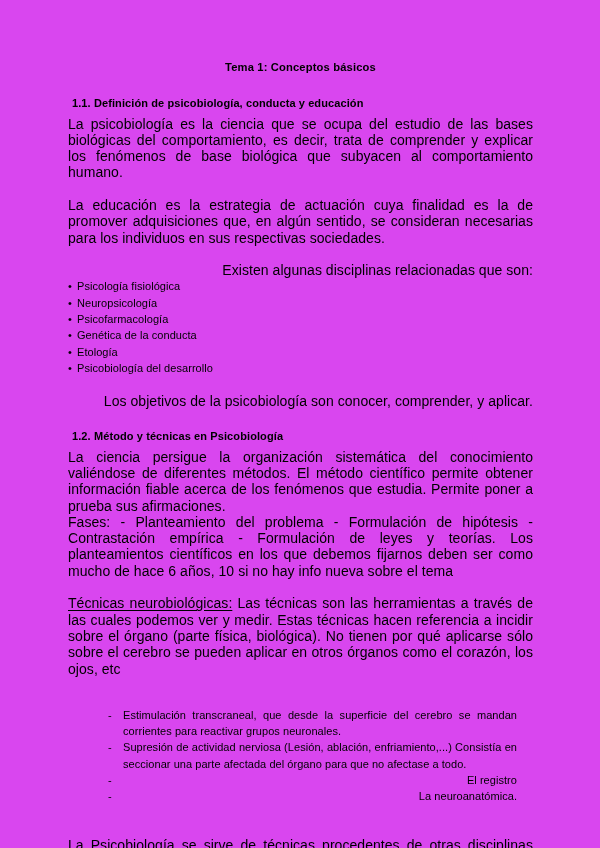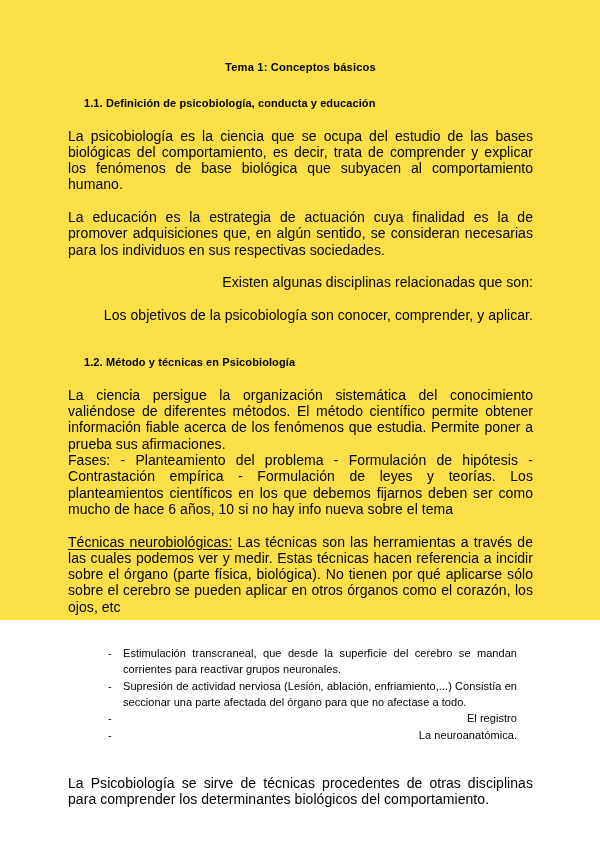--- a/index.html
+++ b/index.html
@@ -12,38 +12,38 @@
     width: 600px;
     height: 848px;
     overflow: hidden;
     font-family: "Liberation Sans", sans-serif;
     color: #000000;
     -webkit-font-smoothing: none;
   }
   .page {
     position: relative;
     width: 600px;
-    height: 620px;
-    background: #fde047;
+    height: 848px;
+    background: #d946ef;
     box-sizing: border-box;
     padding: 60px 67px 0 68px;
   }
   .doc-title {
     text-align: center;
     font-weight: bold;
     font-size: 11.2px;
     letter-spacing: 0.15px;
     margin: 0 0 22px 0;
     line-height: 14px;
   }
   .section-heading {
     font-weight: bold;
     font-size: 11px;
     letter-spacing: 0.1px;
-    margin: 16px;
+    margin: 4px;
     line-height: 15.5px;
   }
   p.body-text {
     margin: 0;
     font-size: 14px;
     line-height: 16.3px;
     text-align: justify;
     letter-spacing: 0.05px;
   }
   p.body-text.ragged {
@@ -109,20 +109,28 @@
 
   <div class="spacer-sm"></div>
 
 
   <p class="body-text">La educación es la estrategia de actuación cuya finalidad es la de promover adquisiciones que, en algún sentido, se consideran necesarias para los individuos en sus respectivas sociedades.</p>
 
   <div class="spacer-sm"></div>
 
   <p class="body-text ragged">Existen algunas disciplinas relacionadas que son:</p>
 
+  <ul class="bullet-list">
+    <li>Psicología fisiológica</li>
+    <li>Neuropsicología</li>
+    <li>Psicofarmacología</li>
+    <li>Genética de la conducta</li>
+    <li>Etología</li>
+    <li>Psicobiología del desarrollo</li>
+  </ul>
 
   <div class="spacer-sm"></div>
 
   <p class="body-text ragged">Los objetivos de la psicobiología son conocer, comprender, y aplicar.</p>
 
   <div class="spacer-sm"></div>
 
   <h2 class="section-heading">1.2. Método y técnicas en Psicobiología</h2>
 
   <p class="body-text">La ciencia persigue la organización sistemática del conocimiento valiéndose de diferentes métodos. El método científico permite obtener información fiable acerca de los fenómenos que estudia. Permite poner a prueba sus afirmaciones.</p>

